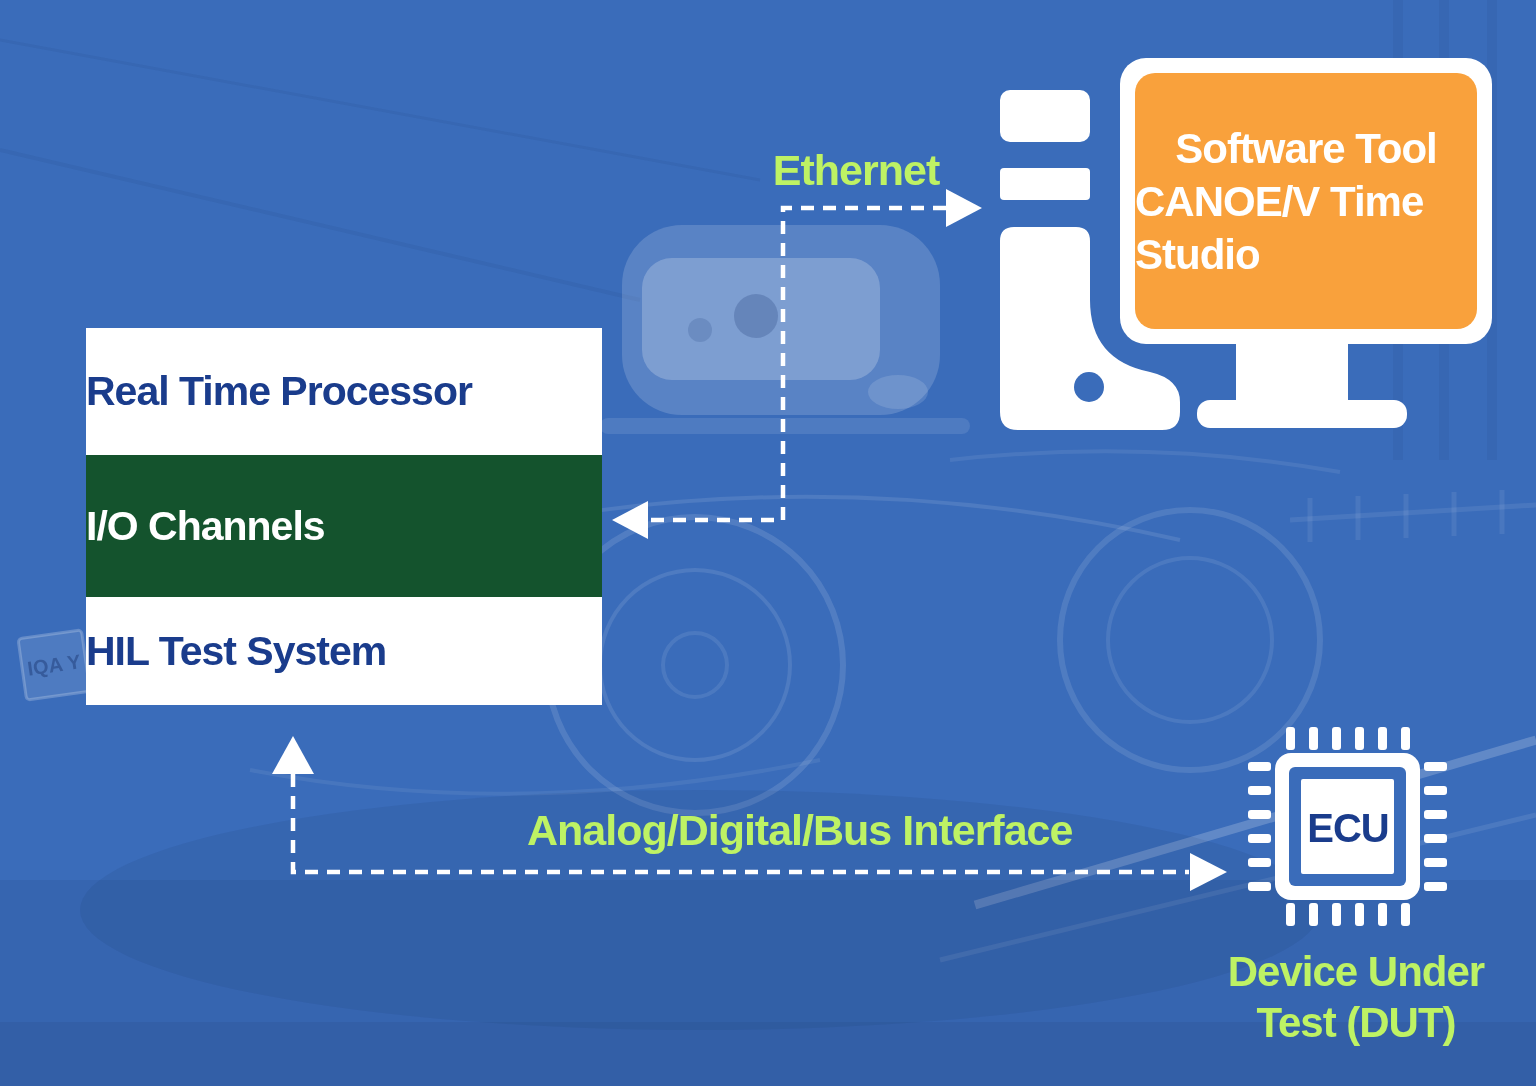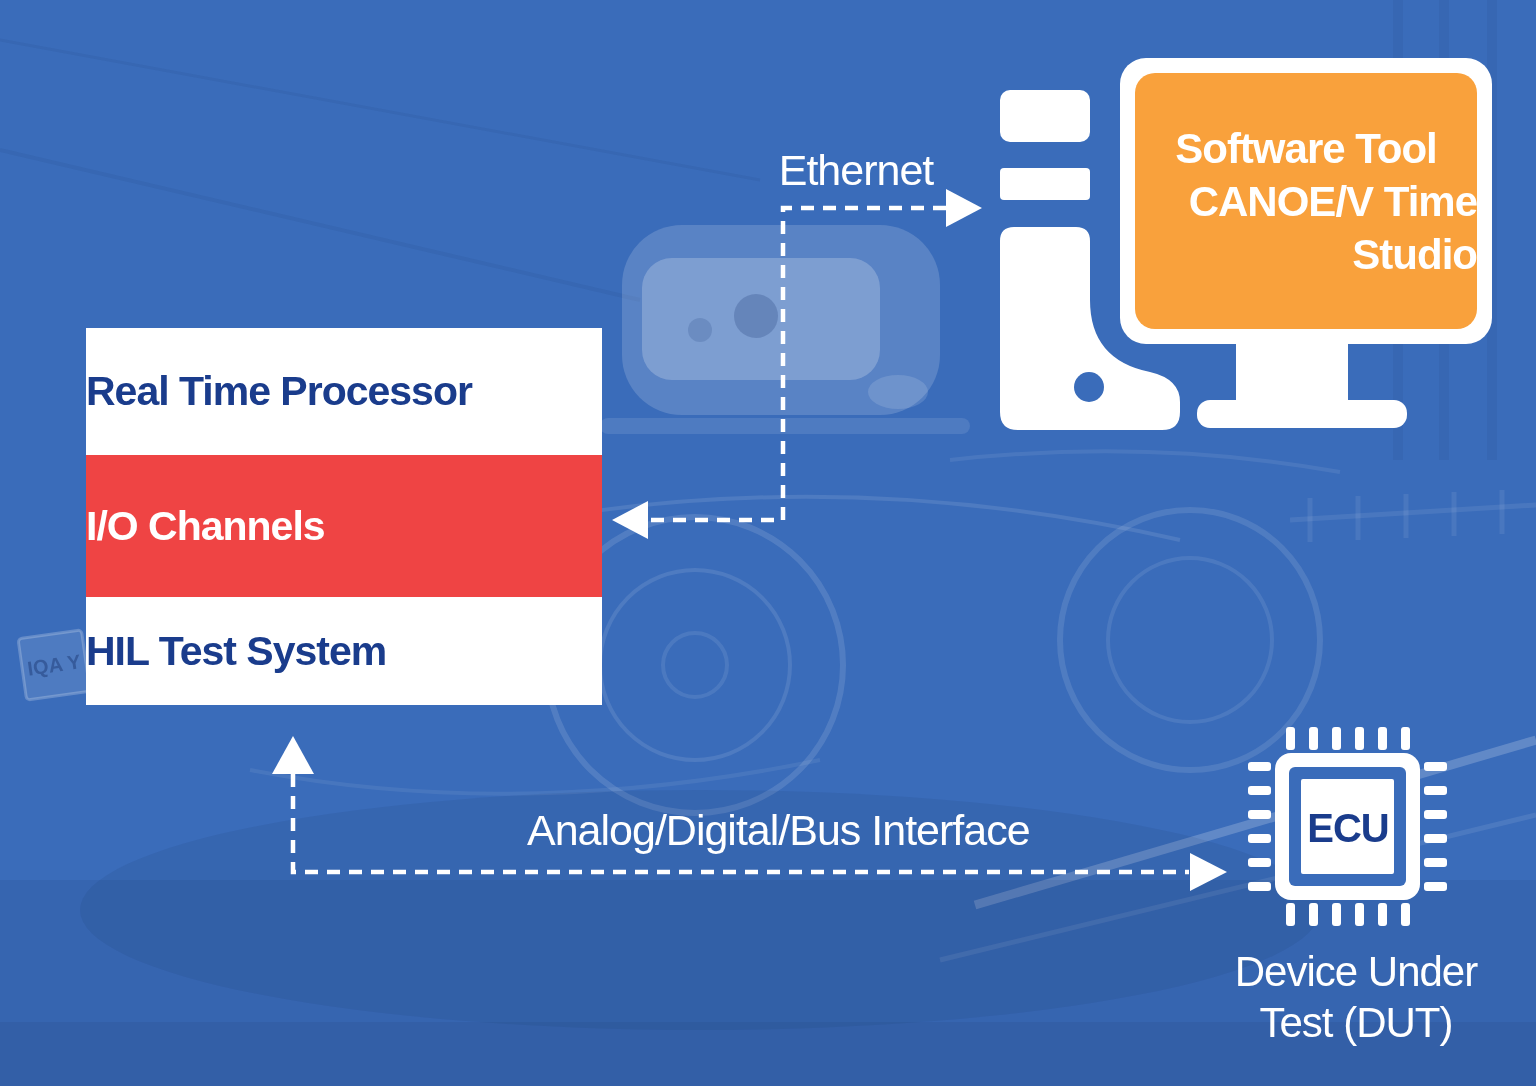--- a/index.html
+++ b/index.html
@@ -6,45 +6,45 @@
   .canvas{
     position:relative;
     width:1536px;height:1086px;
     overflow:hidden;
     background:#3A6CBA;
     font-family:"Liberation Sans","DejaVu Sans",sans-serif;
   }
   svg.layer{position:absolute;left:0;top:0;width:1536px;height:1086px;}
   .lbl{
     position:absolute;
-    color:#ffffff;
-    font-weight:400;
+    color:#bef264;
+    font-weight:700;
     letter-spacing:-1px;
     white-space:nowrap;
   }
   
   .hil-box{
     position:absolute;left:86px;top:328px;width:516px;height:403px;
     display:flex;flex-direction:column;
   }
   .hil-row{
     display:flex;align-items:center;
     font-weight:700;font-size:41px;letter-spacing:-1px;
   }
   .hil-row.white{background:#ffffff;color:#1A3C8C;}
-  .hil-row.orange{background:#ef4444;color:#ffffff;}
+  .hil-row.orange{background:#14532d;color:#ffffff;}
   .row-rtp{height:127px;}
   .row-io{height:142px;}
   .row-hil{height:108px;}
   
   .screen-text{
     position:absolute;left:1135px;top:73px;width:342px;height:256px;
     display:flex;flex-direction:column;align-items:center;justify-content:center;
     color:#ffffff;font-weight:700;font-size:42px;line-height:53px;
-    letter-spacing:-1px;text-align:right;
+    letter-spacing:-1px;text-align:left;
   }
   .ethernet{left:706px;top:146px;width:300px;text-align:center;font-size:43px;}
   .interface{left:527px;top:806px;font-size:43px;}
   .dut-caption{
     left:1196px;top:946px;width:320px;
     text-align:center;font-size:42px;line-height:51px;white-space:normal;
   }
 </style>
 </head>
 <body>

